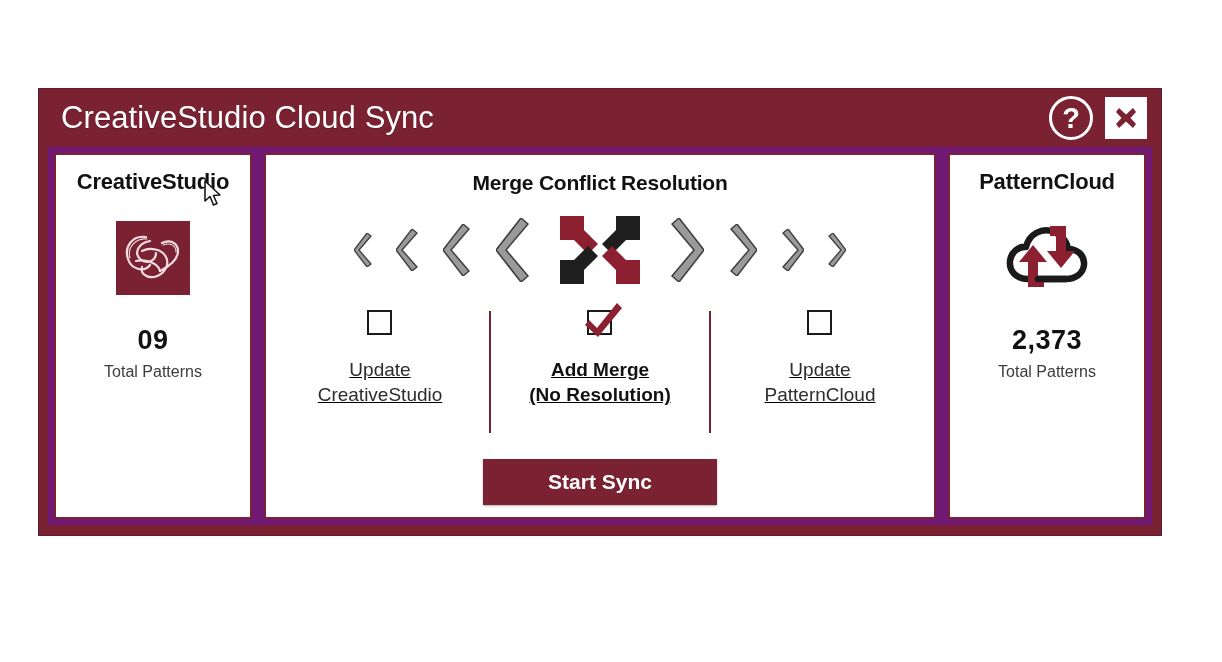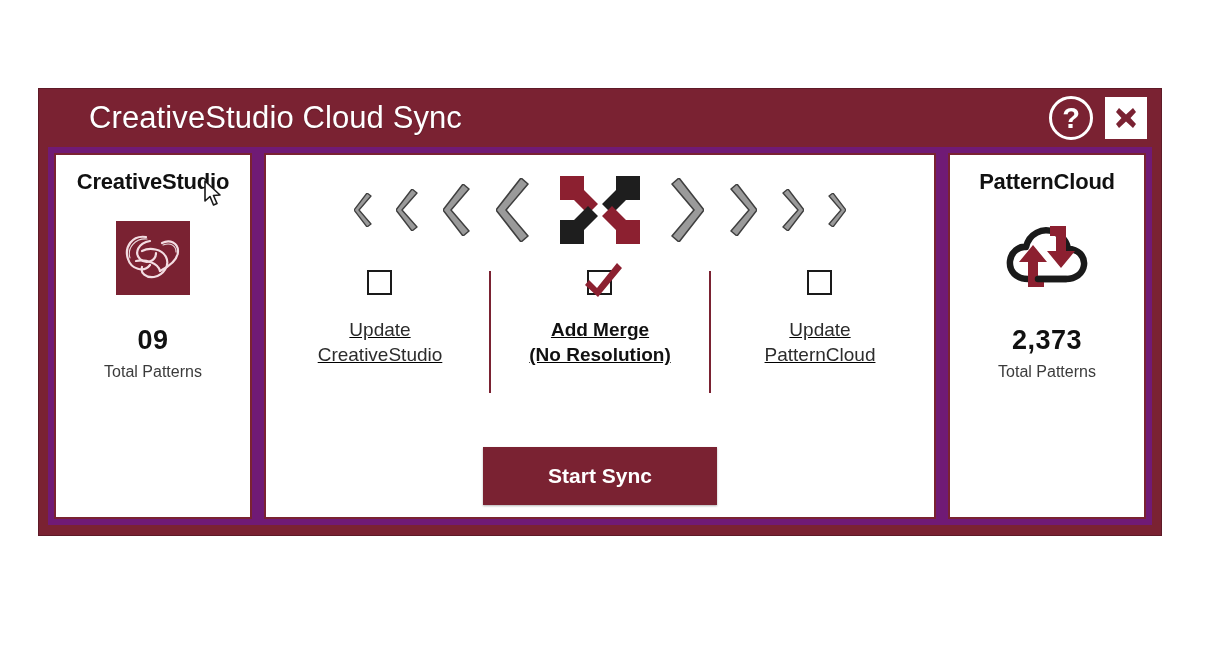--- a/index.html
+++ b/index.html
@@ -22,21 +22,20 @@
   
   .dialog {
     position: absolute;
     left: 38px;
     top: 88px;
     width: 1124px;
     height: 448px;
     background: #7a2232;
     box-sizing: border-box;
     border: 1px solid #5e1a27;
-    padding-left: 28px;
   }
 
   .titlebar {
     position: relative;
     height: 58px;
     background: #7a2232;
     display: flex;
     align-items: center;
     padding: 0 14px 0 22px;
     box-sizing: border-box;
@@ -237,21 +236,21 @@
     margin: 4px 0 0 0;
     flex: 0 0 2px;
   }
 
   .start-btn {
     position: absolute;
     left: 50%;
     transform: translateX(-50%);
     bottom: 12px;
     width: 234px;
-    height: 58px;
+    height: 46px;
     background: #7a2232;
     color: #ffffff;
     font-size: 21px;
     font-weight: 700;
     border: none;
     cursor: pointer;
     display: flex;
     align-items: center;
     justify-content: center;
     box-shadow: 0 1px 2px rgba(0,0,0,.3);
@@ -304,20 +303,21 @@
               <path d="M31 18 C19 17, 11 27, 14 37"></path>
               <path d="M47 24 C55 21, 60 25, 60 31"></path>
             </g>
           </svg>
         </div>
         <div class="count-num">09</div>
         <div class="count-label">Total Patterns</div>
       </div>
 
       <div class="panel center">
+        <div class="center-title">Merge Conflict Resolution</div>
 
         <div class="arrow-row">
 
           <svg class="chev" width="22" height="34" viewBox="0 0 22 34" aria-hidden="true">
             <path d="M17 3 L5 17 L17 31 L13 34 L0 17 L13 0 Z" fill="#9a9a9a" stroke="#3f3f3f" stroke-width="1.3" stroke-linejoin="round"></path>
           </svg>
           <svg class="chev" width="27" height="42" viewBox="0 0 27 42" aria-hidden="true">
             <path d="M21 4 L6 21 L21 38 L16 42 L0 21 L16 0 Z" fill="#9a9a9a" stroke="#3f3f3f" stroke-width="1.4" stroke-linejoin="round"></path>
           </svg>
           <svg class="chev" width="33" height="52" viewBox="0 0 33 52" aria-hidden="true">

